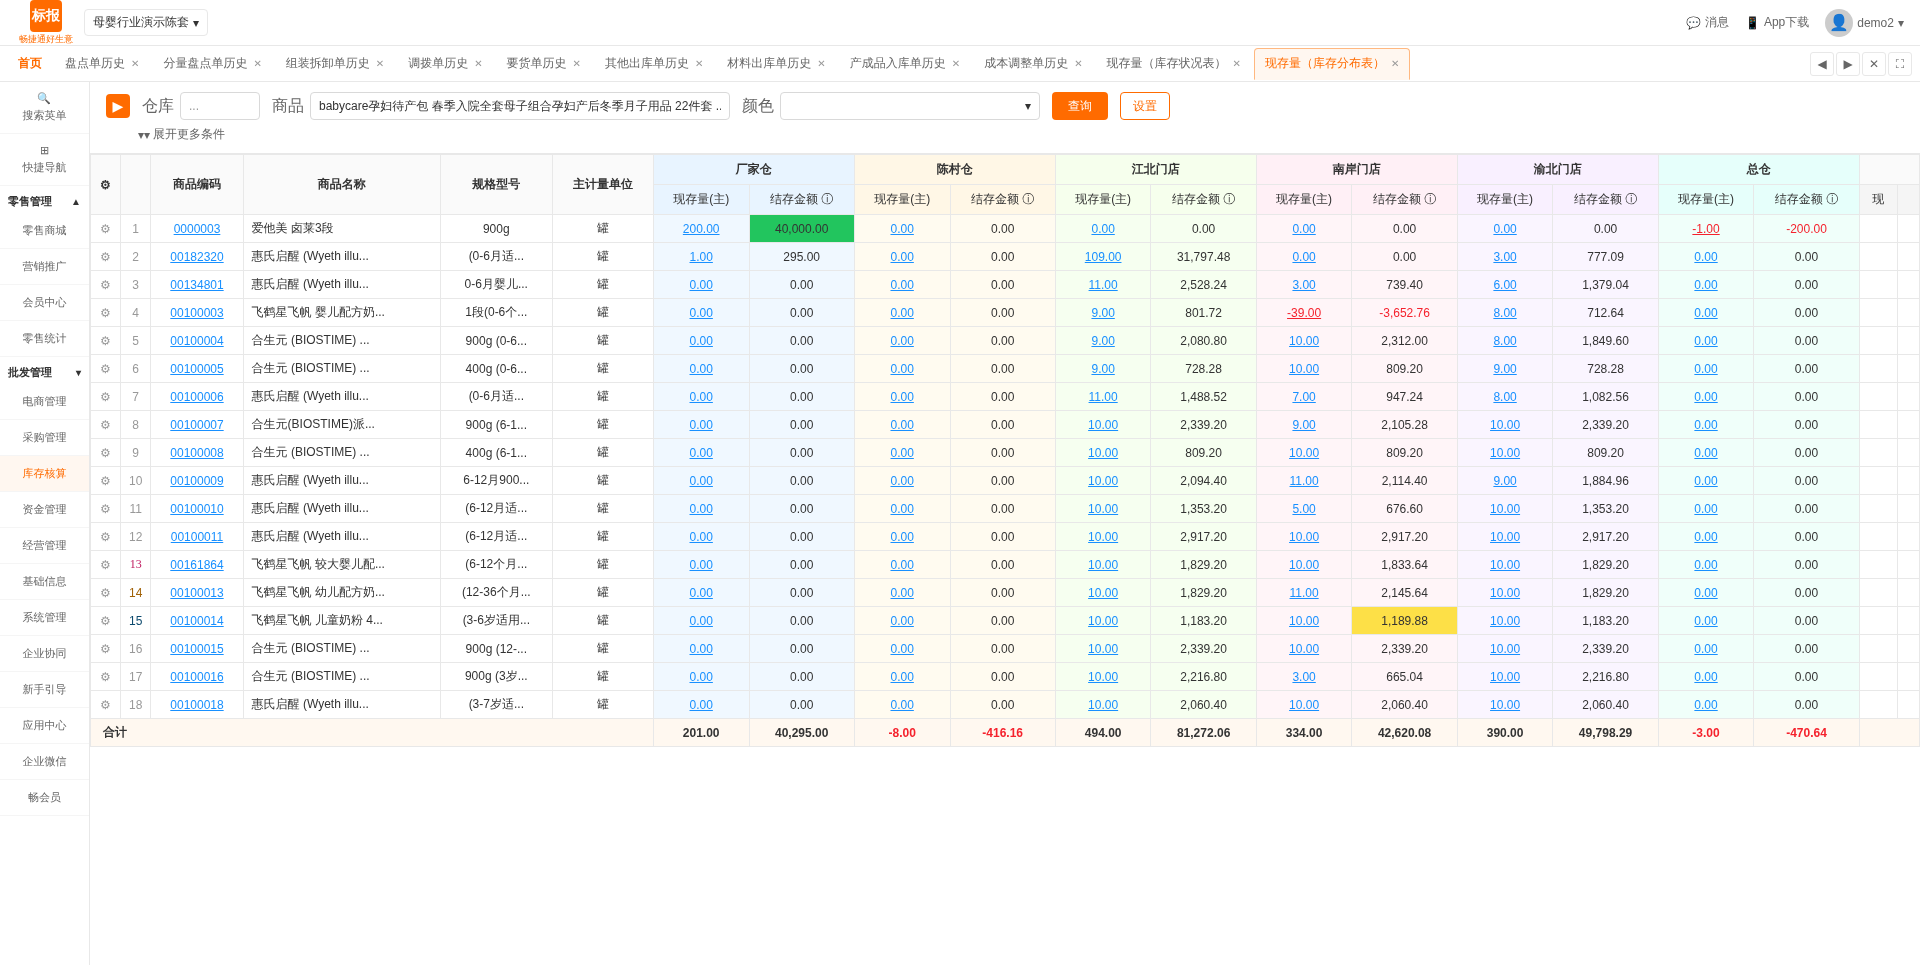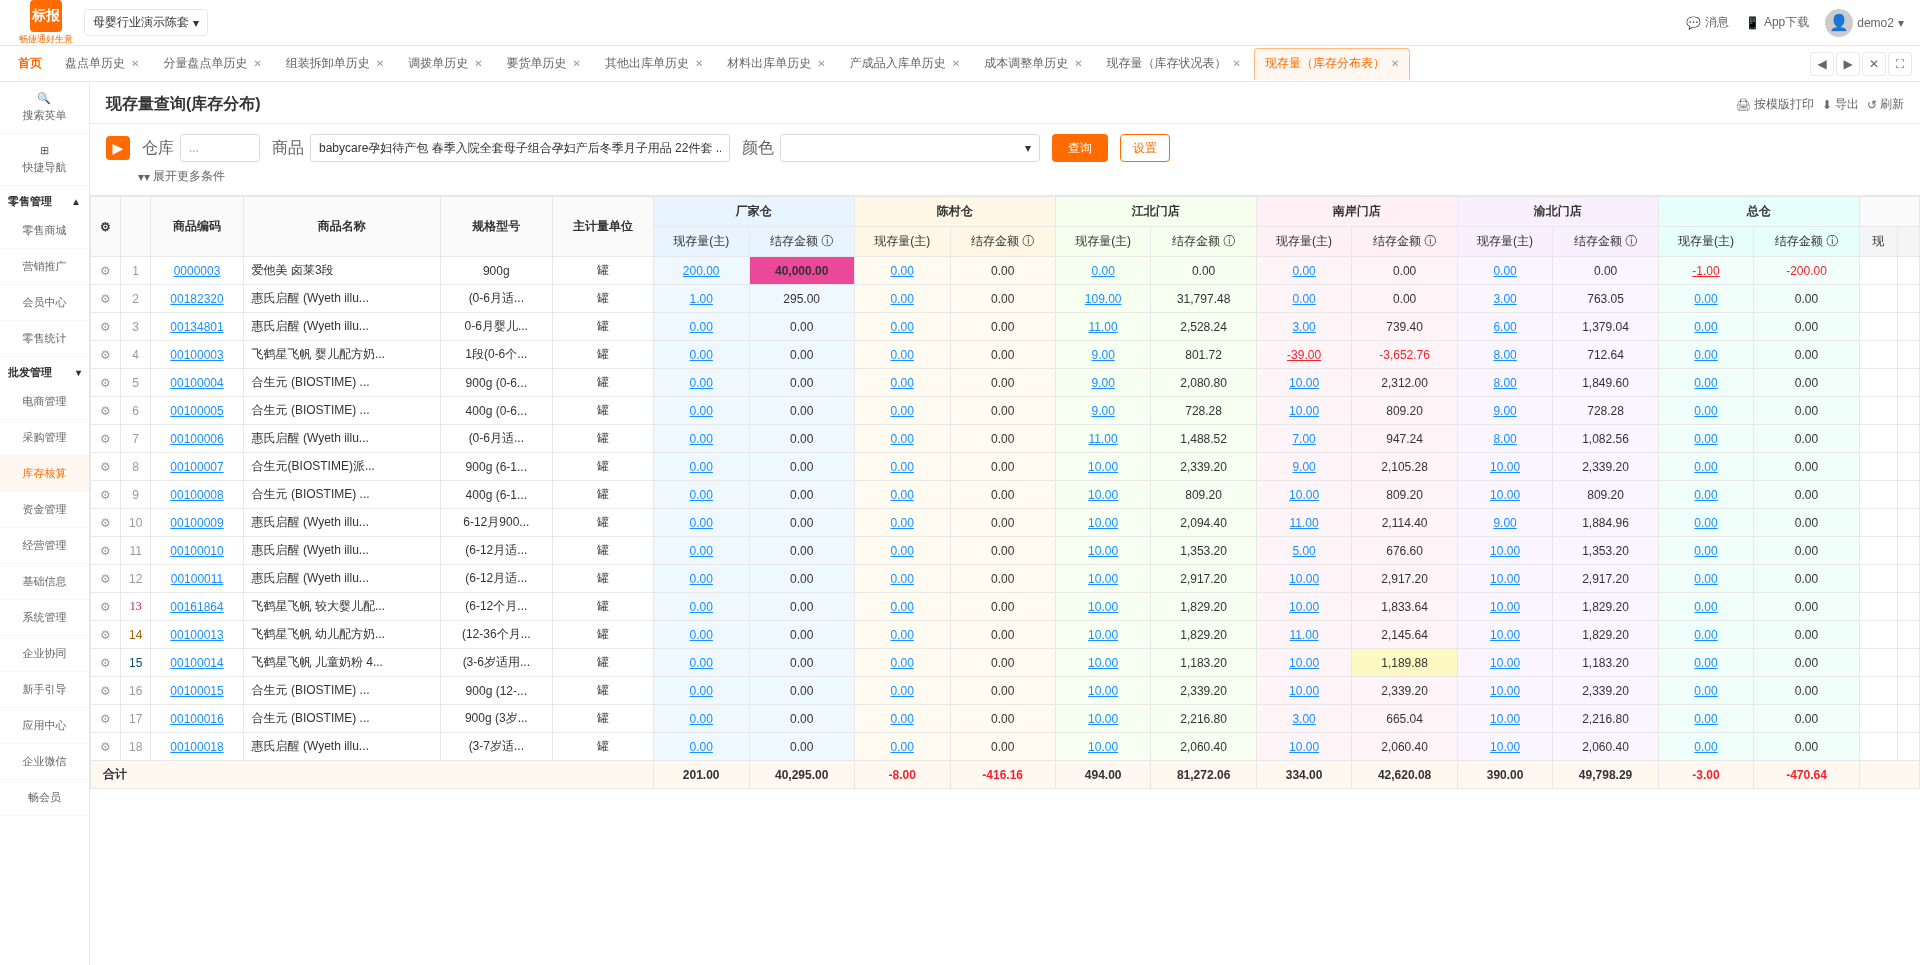--- a/index.html
+++ b/index.html
@@ -400,37 +400,20 @@
     <div class="sidebar-item">
       <span class="label">企业微信</span>
     </div>
     <div class="sidebar-item">
       <span class="label">畅会员</span>
     </div>
   </div>
 
   <div class="content-area">
 
-    <div class="page-header">
-      <div class="page-title">现存量查询(库存分布)</div>
-      <div class="page-actions">
-        <div class="page-action-btn">
-          <span>🖨</span>
-          <span>按模版打印</span>
-        </div>
-        <div class="page-action-btn">
-          <span>⬇</span>
-          <span>导出</span>
-        </div>
-        <div class="page-action-btn">
-          <span>↺</span>
-          <span>刷新</span>
-        </div>
-      </div>
-    </div>
 
     <div style="background:#fff; padding:10px 16px; border-bottom:1px solid #e8e8e8;">
       <div style="display:flex; align-items:center; gap:12px;">
         <div class="orange-arrow">▶</div>
         <div class="search-field">
           <span class="search-label">仓库</span>
           <div class="dotted-input">
             <span>...</span>
           </div>
         </div>
@@ -494,21 +477,21 @@
         </thead>
         <tbody id="table-body">
         <tr>
     <td style="color:#999;">⚙</td>
     <td style="color:#999;">1</td>
     <td class="link-value">0000003</td>
     <td style="text-align:left; max-width:160px; overflow:hidden; text-overflow:ellipsis;">爱他美 卤莱3段</td>
     <td>900g</td>
     <td>罐</td>
     <td class="link-value" style="background:#f0f8ff;">200.00</td>
-    <td style="background:#ec4899;font-weight:bold;">40,000.00</td>
+    <td style="background:#22c55e;">40,000.00</td>
     <td class="link-value" style="background:#fffbf0;">0.00</td>
     <td style="background:#fffbf0;">0.00</td>
     <td class="link-value" style="background:#f6fff0;">0.00</td>
     <td style="background:#f6fff0;">0.00</td>
     <td class="link-value " style="background:#fff5f8;">0.00</td>
     <td class="" style="background:#fff5f8;">0.00</td>
     <td class="link-value" style="background:#faf5ff;">0.00</td>
     <td style="background:#faf5ff;">0.00</td>
     <td class="link-value negative-value" style="background:#f0fffa;">-1.00</td>
     <td class="negative-value" style="background:#f0fffa;">-200.00</td>
@@ -524,21 +507,21 @@
     <td>罐</td>
     <td class="link-value" style="background:#f0f8ff;">1.00</td>
     <td style="background:#f0f8ff;">295.00</td>
     <td class="link-value" style="background:#fffbf0;">0.00</td>
     <td style="background:#fffbf0;">0.00</td>
     <td class="link-value" style="background:#f6fff0;">109.00</td>
     <td style="background:#f6fff0;">31,797.48</td>
     <td class="link-value " style="background:#fff5f8;">0.00</td>
     <td class="" style="background:#fff5f8;">0.00</td>
     <td class="link-value" style="background:#faf5ff;">3.00</td>
-    <td style="background:#faf5ff;">763.05</td>
+    <td style="background:#faf5ff;">777.09</td>
     <td class="link-value " style="background:#f0fffa;">0.00</td>
     <td class="" style="background:#f0fffa;">0.00</td>
     <td></td>
     <td></td>
   </tr>
             <tr>
     <td style="color:#999;">⚙</td>
     <td style="color:#999;">3</td>
     <td class="link-value">00134801</td>
     <td style="text-align:left; max-width:160px; overflow:hidden; text-overflow:ellipsis;">惠氏启醒 (Wyeth illu...</td>
@@ -808,21 +791,21 @@
     <td style="text-align:left; max-width:160px; overflow:hidden; text-overflow:ellipsis;">飞鹤星飞帆 儿童奶粉 4...</td>
     <td>(3-6岁适用...</td>
     <td>罐</td>
     <td class="link-value" style="background:#f0f8ff;">0.00</td>
     <td style="background:#f0f8ff;">0.00</td>
     <td class="link-value" style="background:#fffbf0;">0.00</td>
     <td style="background:#fffbf0;">0.00</td>
     <td class="link-value" style="background:#f6fff0;">10.00</td>
     <td style="background:#f6fff0;">1,183.20</td>
     <td class="link-value " style="background:#fff5f8;">10.00</td>
-    <td class="" style="background:#fef9c3;">1,189.88</td>
+    <td class="" style="background:#fde047;">1,189.88</td>
     <td class="link-value" style="background:#faf5ff;">10.00</td>
     <td style="background:#faf5ff;">1,183.20</td>
     <td class="link-value " style="background:#f0fffa;">0.00</td>
     <td class="" style="background:#f0fffa;">0.00</td>
     <td></td>
     <td></td>
   </tr>
             <tr>
     <td style="color:#999;">⚙</td>
     <td style="color:#999;">16</td>

